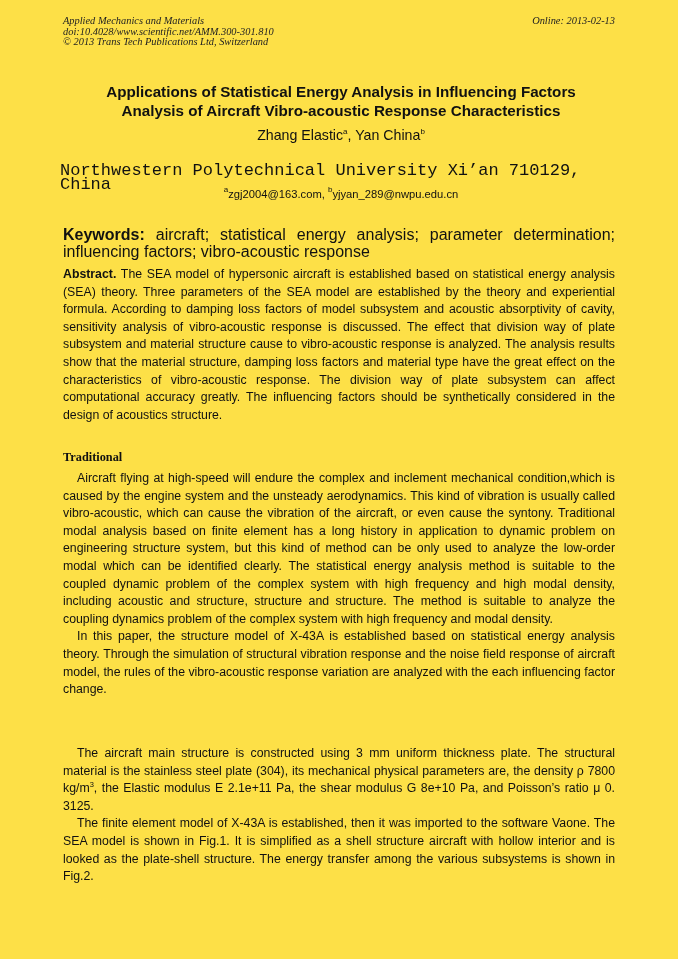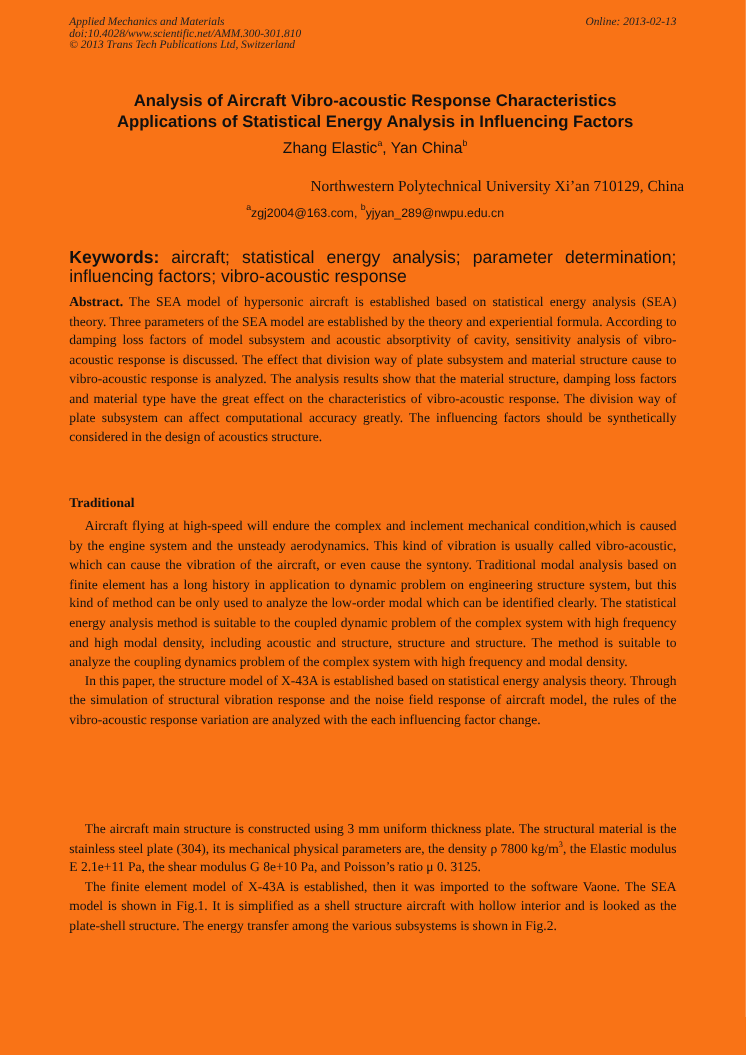--- a/index.html
+++ b/index.html
@@ -1,50 +1,50 @@
 <!DOCTYPE html>
 <html><head>
 <meta charset="utf-8">
 <style>
   html, body { margin: 0; padding: 0; background: #ffffff; }
   body { width: 678px; height: 959px; position: relative; overflow: hidden; color: #111; }
-  .page { position: absolute; left: 0; top: 0; width: 678px; height: 959px; background: #f97316; }
+  .page { position: absolute; left: 0; top: 0; width: 678px; height: 959px; background: #fde047; }
   .hdr-left {
     position: absolute; left: 63px; top: 16px; width: 320px;
     font-family: "Liberation Serif", serif; font-style: italic; font-size: 10.4px; line-height: 10.6px; color: #222;
   }
   .hdr-right {
     position: absolute; right: 63px; top: 16px;
     font-family: "Liberation Serif", serif; font-style: italic; font-size: 10.4px; line-height: 10.6px; color: #222;
   }
   .title {
     position: absolute; left: 60px; width: 562px; top: 82px; text-align: center;
     font-family: "Liberation Sans", sans-serif; font-weight: bold; font-size: 15.2px; line-height: 19px; color: #111;
   }
   .authors {
     position: absolute; left: 60px; width: 562px; top: 126px; text-align: center;
     font-family: "Liberation Sans", sans-serif; font-size: 14.2px; line-height: 18px; color: #111;
   }
   .authors sup, .emails sup { font-size: 8px; vertical-align: 6px; line-height: 0; }
   .affil {
-    position: absolute; left: 60px; width: 562px; top: 164px; text-align: right;
-    font-family: Liberation Serif, serif; font-size: 14px; line-height: 14px; color: #111;
+    position: absolute; left: 60px; width: 562px; top: 164px; text-align: left;
+    font-family: Liberation Mono, monospace; font-size: 17px; line-height: 14px; color: #111;
   }
   .emails {
     position: absolute; left: 60px; width: 562px; top: 187px; text-align: center;
     font-family: "Liberation Sans", sans-serif; font-size: 11.2px; line-height: 14px; color: #111;
   }
   .keywords {
     position: absolute; left: 63px; width: 552px; top: 226px;
     font-family: "Liberation Sans", sans-serif; font-size: 16px; line-height: 17.2px; text-align: justify; color: #111;
   }
   .keywords b { font-weight: bold; }
   .body-block {
     position: absolute; left: 63px; width: 552px;
-    font-family: Liberation Serif, serif; font-size: 12.3px; line-height: 17.6px; text-align: justify; color: #111;
+    font-family: Liberation Sans, sans-serif; font-size: 12.3px; line-height: 17.6px; text-align: justify; color: #111;
   }
   .body-block p { margin: 0; }
   .indent { text-indent: 14px; }
   .abstract { top: 266px; }
   .abstract .lead { font-weight: bold; }
   .sec-title {
     position: absolute; left: 63px; width: 552px;
     font-family: "Liberation Serif", serif; font-weight: bold; font-size: 12.3px; line-height: 16px; color: #111;
   }
   .intro-title { top: 449px; }
@@ -59,22 +59,22 @@
 <div class="page">
 
   <div class="hdr-left">
     <div>Applied Mechanics and Materials</div>
     <div>doi:10.4028/www.scientific.net/AMM.300-301.810</div>
     <div>© 2013 Trans Tech Publications Ltd, Switzerland</div>
   </div>
   <div class="hdr-right">Online: 2013-02-13</div>
 
   <div class="title">
+    <div>Applications of Statistical Energy Analysis in Influencing Factors</div>
     <div>Analysis of Aircraft Vibro-acoustic Response Characteristics</div>
-    <div>Applications of Statistical Energy Analysis in Influencing Factors</div>
   </div>
 
   <div class="authors">
     <span>Zhang Elastic</span><sup>a</sup><span>, </span><span>Yan China</span><sup>b</sup>
   </div>
 
   <div class="affil">Northwestern Polytechnical University Xi’an 710129, China</div>
 
   <div class="emails">
     <sup>a</sup><span>zgj2004@163.com</span><span>, </span><sup>b</sup><span>yjyan_289@nwpu.edu.cn</span>

